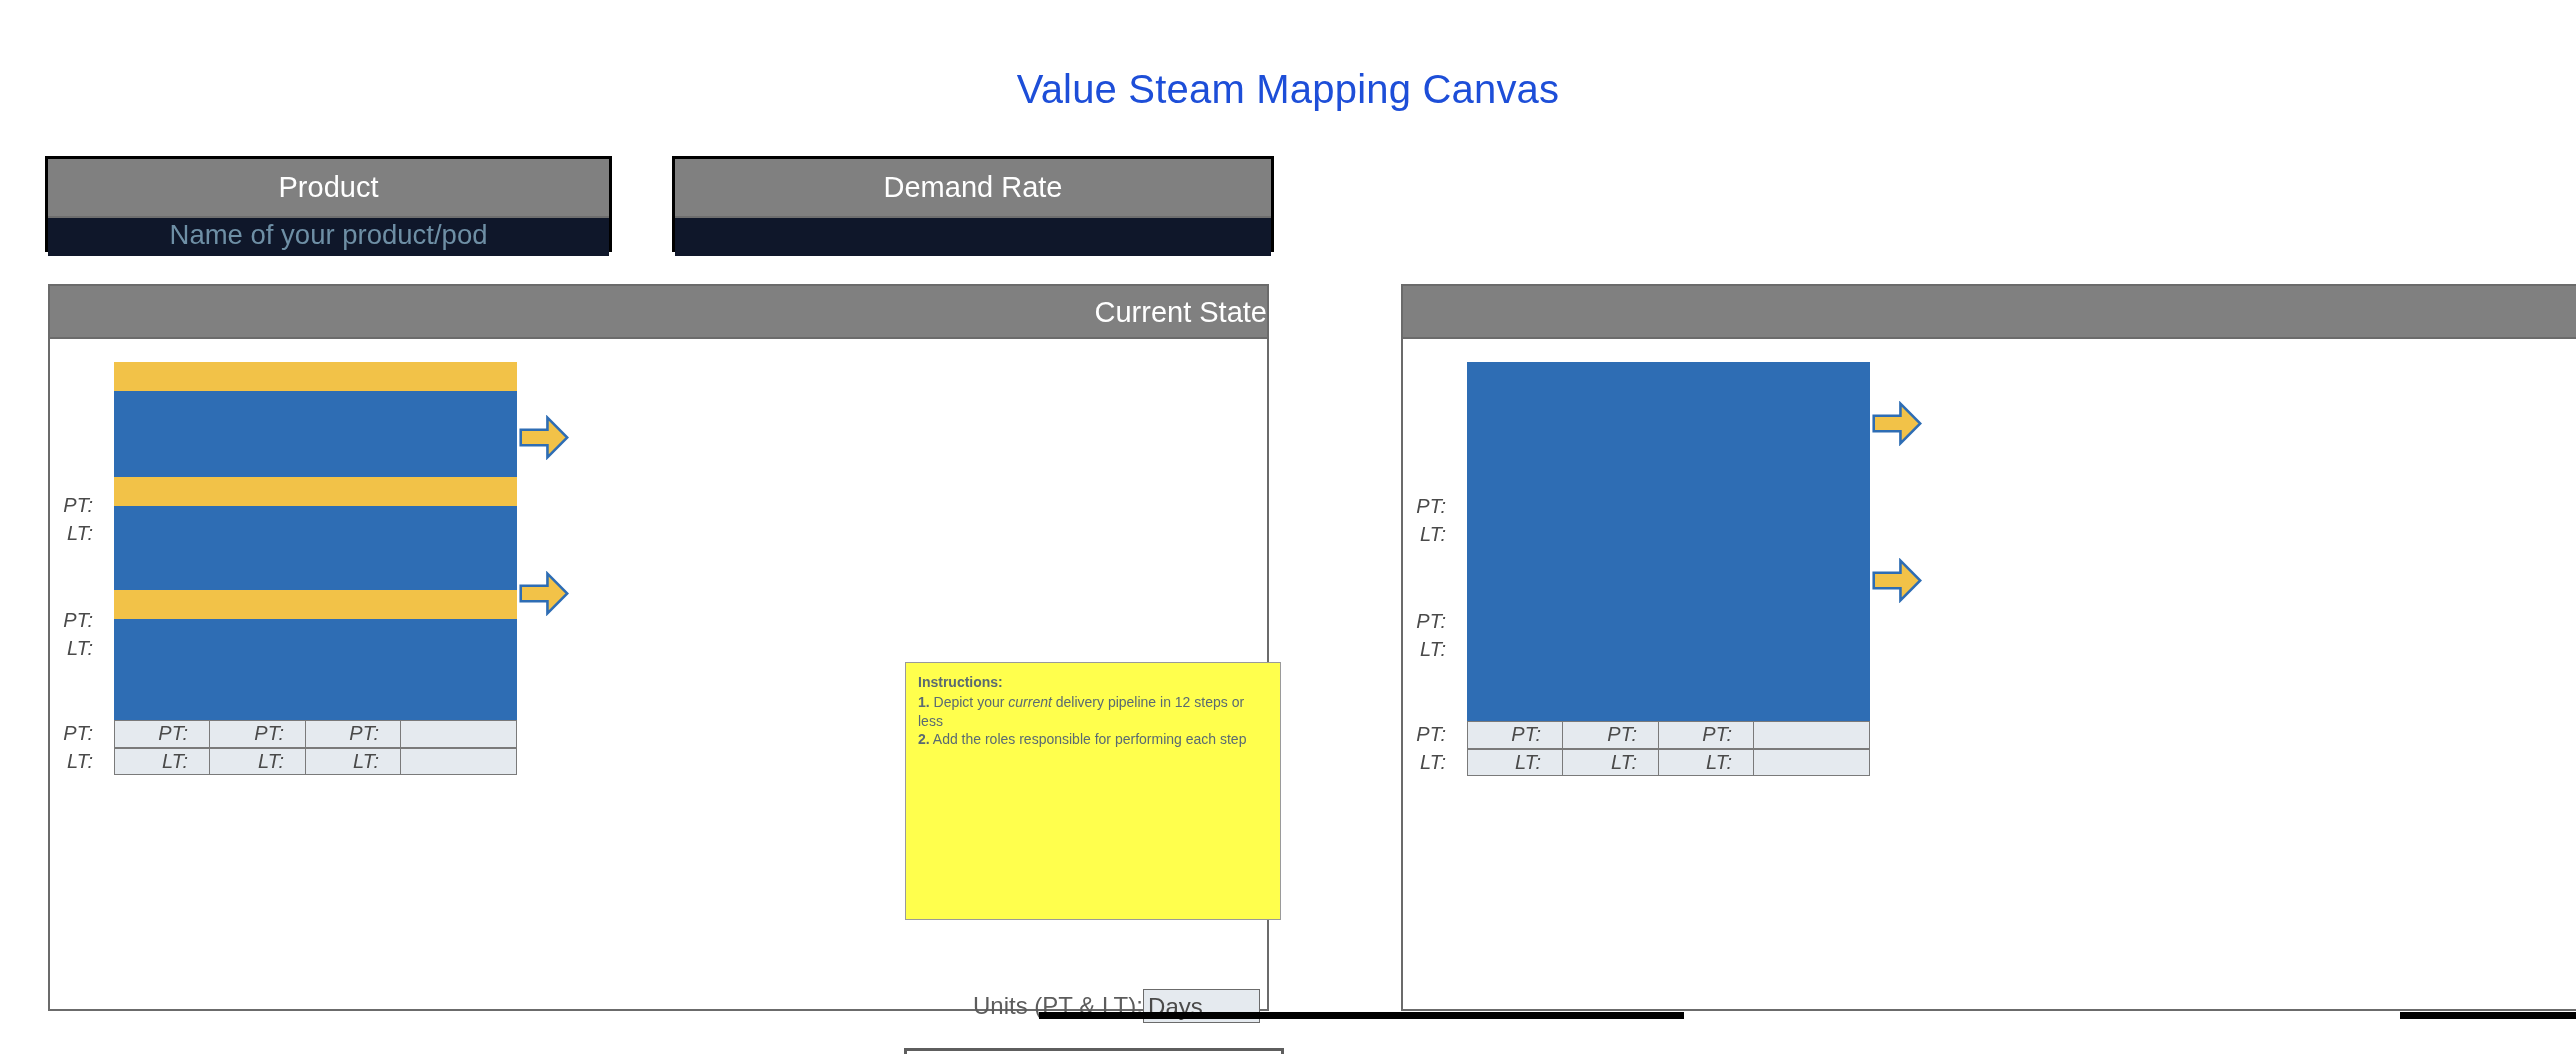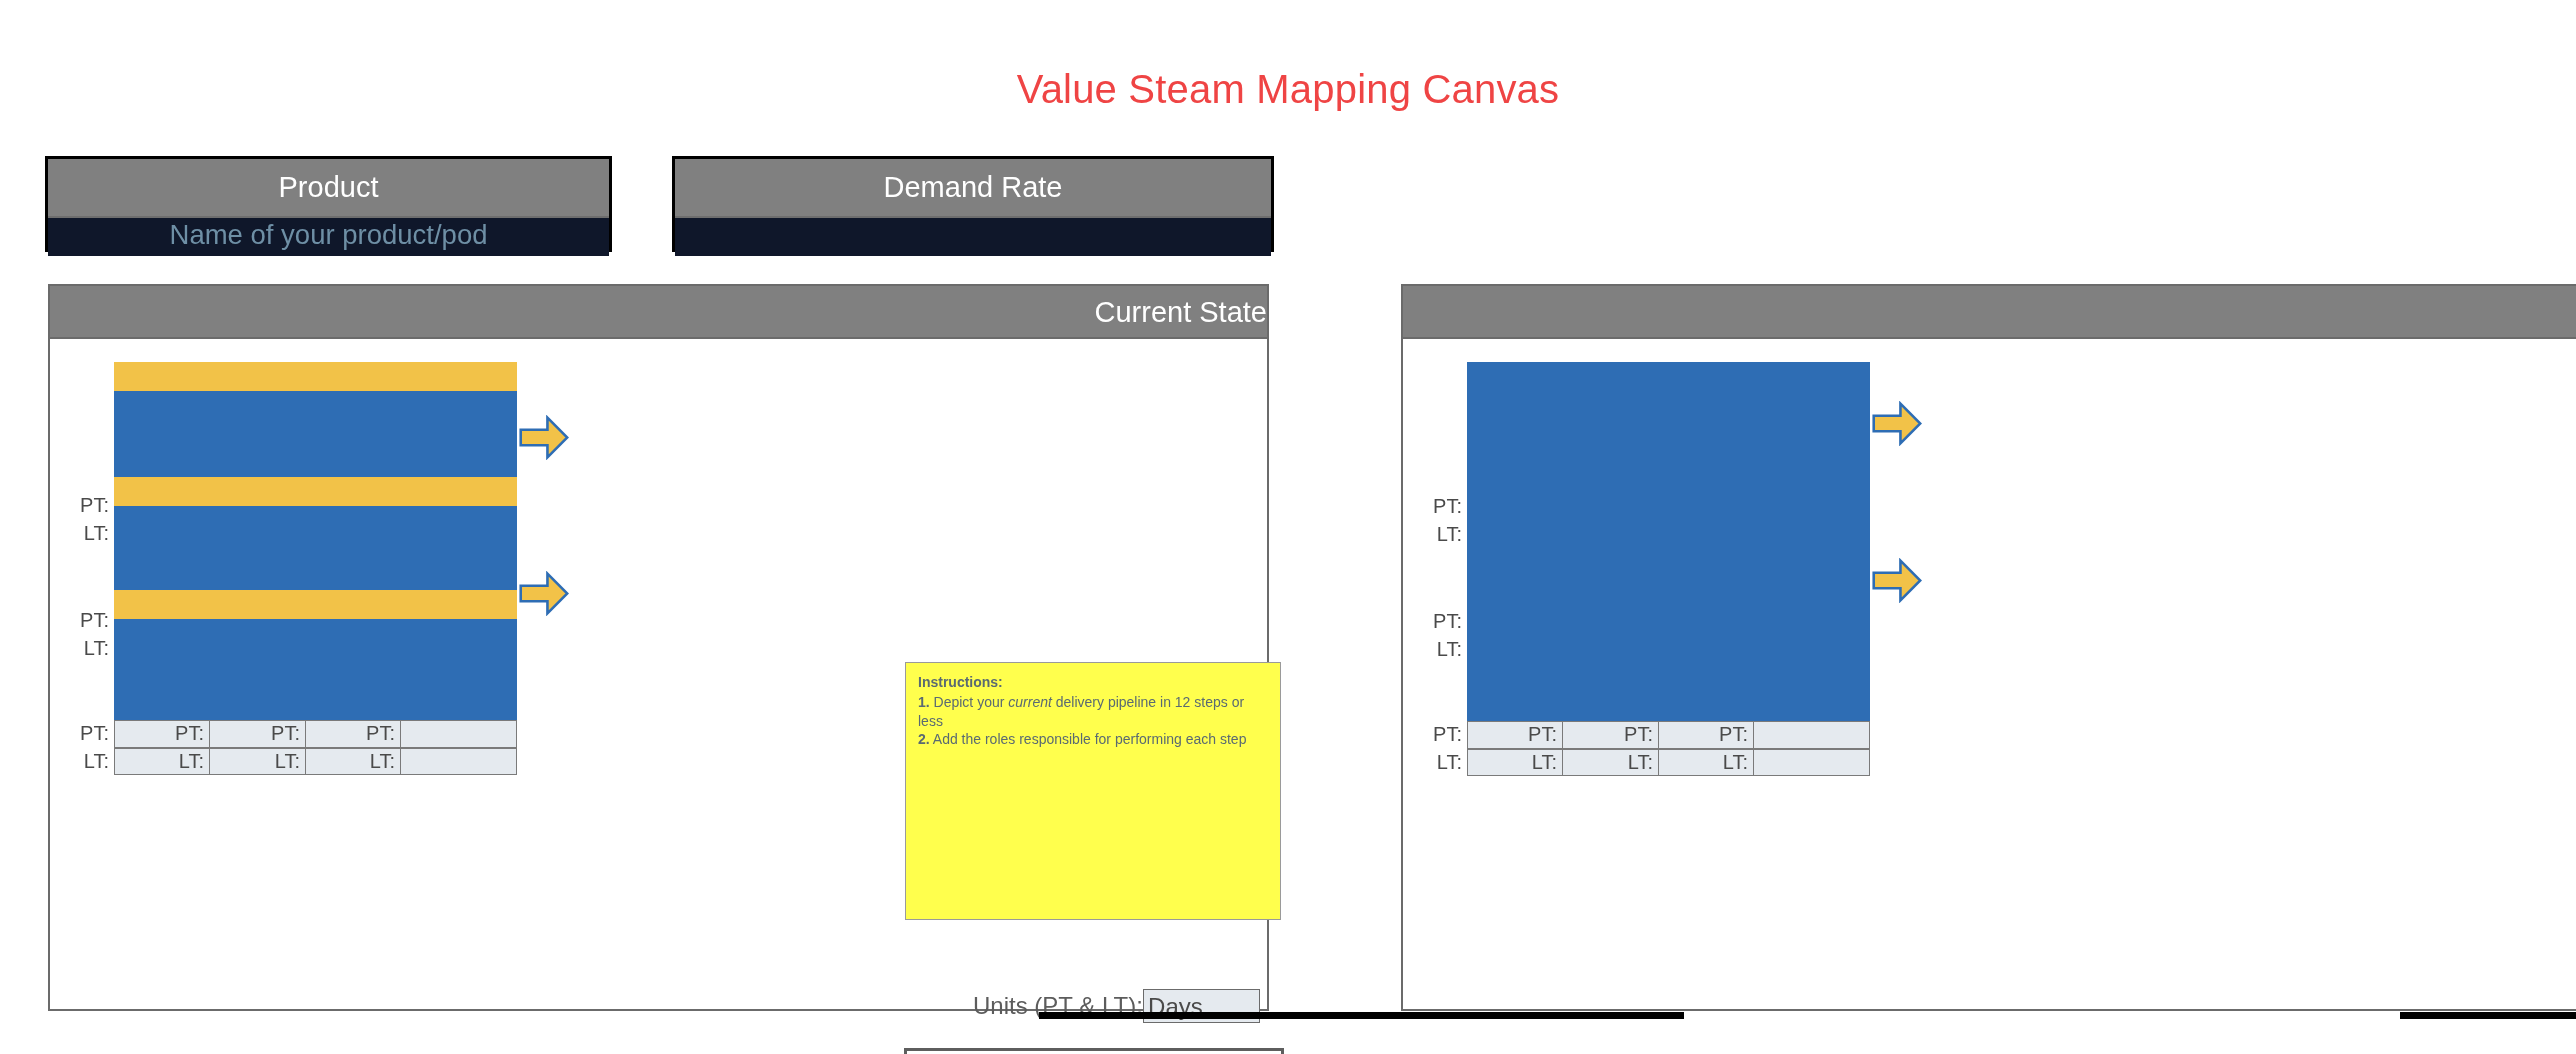--- a/index.html
+++ b/index.html
@@ -17,21 +17,21 @@
   }
 
   
   #page-title {
     position: absolute;
     left: 0;
     top: 67px;
     width: 2576px;
     text-align: center;
     font-size: 40px;
-    color: #ef4444;
+    color: #1d4ed8;
     letter-spacing: 0.2px;
   }
 
   
   .infobox {
     position: absolute;
     border: 3.4px solid #000000;
     background: #ffffff;
     box-sizing: border-box;
   }
@@ -104,22 +104,23 @@
   }
   .step-node.no-role .step-body { height: 131px; }
   .metric-row {
     position: relative;
     height: 27.5px;
   }
   .metric-label {
     position: absolute;
     right: 100%;
     top: 0;
-    padding-right: 5px;
+    padding-right: 21px;
     font-size: 20px;
+    font-style: italic;
     color: #4a4a4a;
     line-height: 27.5px;
     white-space: nowrap;
   }
   .metric-input {
     height: 27.5px;
     background: #e5eaef;
     border: 1.7px solid #7a7a7a;
     border-bottom-width: 0.9px;
     box-sizing: border-box;

